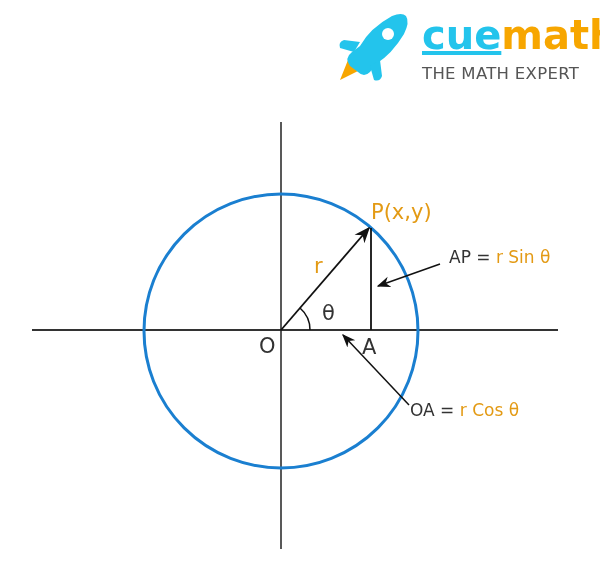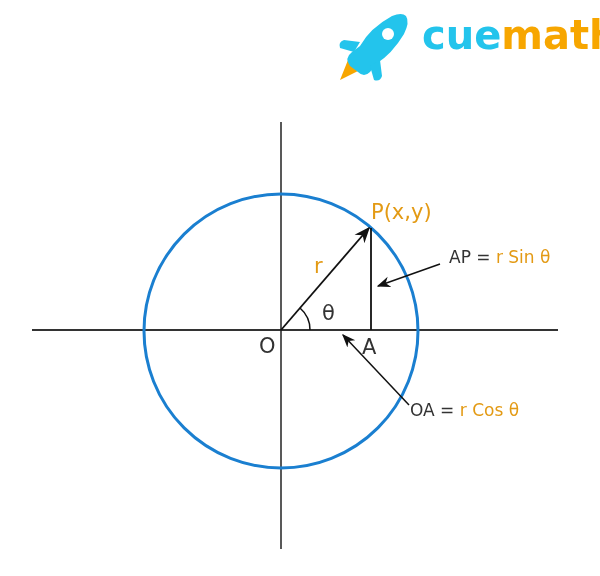--- a/index.html
+++ b/index.html
@@ -1,39 +1,40 @@
 <!DOCTYPE html>
 <html><head>
 <meta charset="utf-8">
 <style>
   html, body { margin: 0; padding: 0; background: #ffffff; }
   body { width: 600px; height: 576px; position: relative; overflow: hidden;
          font-family: "Liberation Sans", sans-serif; }
   .logo { position: absolute; left: 330px; top: 8px; width: 270px; height: 80px; }
   .brand-word { position: absolute; left: 92px; top: 4px; font-size: 40px; font-weight: bold;
                 font-family: "DejaVu Sans", sans-serif; letter-spacing: 0px; }
-  .brand-cue { color: #23c4ec; }
+  .brand-cue { color: #23c4ec; text-decoration: underline; }
   .brand-math { color: #f7a600; }
   .tagline { position: absolute; left: 92px; top: 56px; font-size: 16.5px; color: #555555;
              font-family: "DejaVu Sans", sans-serif; letter-spacing: 0.3px; }
   svg.diagram { position: absolute; left: 0; top: 0; }
   .lbl { font-family: "DejaVu Sans", sans-serif; }
 </style>
 </head>
 <body>
 
 <div class="logo">
   <svg width="90" height="80" viewBox="0 0 90 80" style="position:absolute;left:0;top:0;">
     <path d="M10 72 L18 52 L30 62 Z" fill="#f7a600"></path>
     <path d="M20 58 Q14 50 22 44 L30 38 Q40 20 62 8 Q72 4 76 8 Q80 14 74 26 Q62 46 46 56 L40 64 Q34 70 28 64 Z" fill="#23c4ec"></path>
     <path d="M24 44 L10 40 Q8 34 14 32 L30 34 Z" fill="#23c4ec"></path>
     <path d="M40 58 L44 72 Q50 74 52 68 L50 52 Z" fill="#23c4ec"></path>
     <circle cx="58" cy="26" r="6" fill="#ffffff"></circle>
   </svg>
   <div class="brand-word"><span class="brand-cue">cue</span><span class="brand-math">math</span></div>
+  <div class="tagline">THE MATH EXPERT</div>
 </div>
 
 <svg class="diagram" width="600" height="576" viewBox="0 0 600 576">
   <defs>
     <marker id="arrow" viewBox="0 0 10 10" refX="9" refY="5" markerWidth="9" markerHeight="9" orient="auto-start-reverse">
       <path d="M0 1 L10 5 L0 9 L3 5 Z" fill="#111111"></path>
     </marker>
   </defs>
 
   <line x1="32" y1="330" x2="558" y2="330" stroke="#333333" stroke-width="2"></line>

